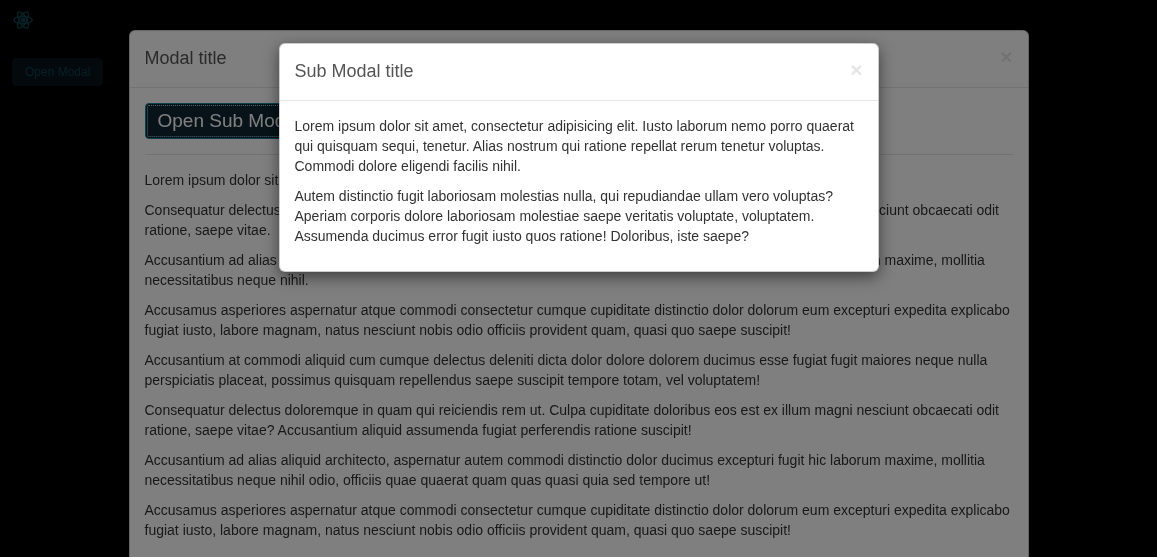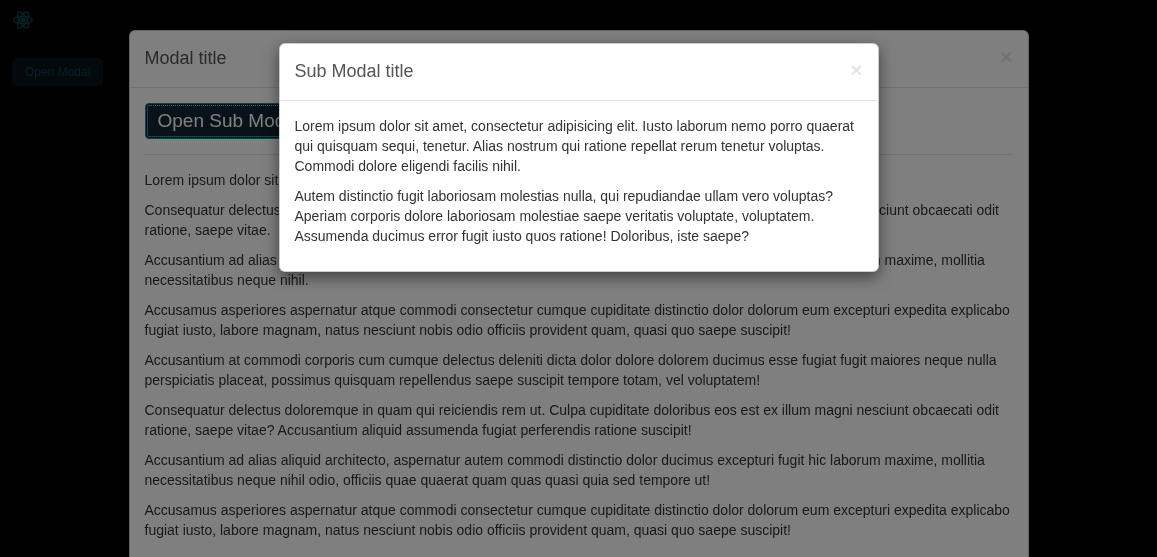--- a/index.html
+++ b/index.html
@@ -149,21 +149,21 @@
     <button class="close-btn">×</button>
   </div>
   <div class="modal-body">
     <div class="sub-modal-btn-wrap">
       <button class="btn-sub">Open Sub Modal</button>
     </div>
     <p>Lorem ipsum dolor sit amet, consectetur adipisicing elit. Recusandae repellat totam. Alias dolor eos.</p>
     <p>Consequatur delectus doloremque in quam qui reiciendis rem ut. Culpa cupiditate doloribus eos est ex illum magni nesciunt obcaecati odit ratione, saepe vitae.</p>
     <p>Accusantium ad alias aliquid architecto, aspernatur autem commodi distinctio dolor ducimus excepturi fugit hic laborum maxime, mollitia necessitatibus neque nihil.</p>
     <p>Accusamus asperiores aspernatur atque commodi consectetur cumque cupiditate distinctio dolor dolorum eum excepturi expedita explicabo fugiat iusto, labore magnam, natus nesciunt nobis odio officiis provident quam, quasi quo saepe suscipit!</p>
-    <p>Accusantium at commodi corporis cum cumque delectus deleniti dicta dolor dolore dolorem ducimus esse fugiat fugit maiores neque nulla perspiciatis placeat, possimus quisquam repellendus saepe suscipit tempore totam, vel voluptatem!</p>
+    <p>Accusantium at commodi aliquid cum cumque delectus deleniti dicta dolor dolore dolorem ducimus esse fugiat fugit maiores neque nulla perspiciatis placeat, possimus quisquam repellendus saepe suscipit tempore totam, vel voluptatem!</p>
     <p>Consequatur delectus doloremque in quam qui reiciendis rem ut. Culpa cupiditate doloribus eos est ex illum magni nesciunt obcaecati odit ratione, saepe vitae? Accusantium aliquid assumenda fugiat perferendis ratione suscipit!</p>
     <p>Accusantium ad alias aliquid architecto, aspernatur autem commodi distinctio dolor ducimus excepturi fugit hic laborum maxime, mollitia necessitatibus neque nihil odio, officiis quae quaerat quam quas quasi quia sed tempore ut!</p>
     <p>Accusamus asperiores aspernatur atque commodi consectetur cumque cupiditate distinctio dolor dolorum eum excepturi expedita explicabo fugiat iusto, labore magnam, natus nesciunt nobis odio officiis provident quam, quasi quo saepe suscipit!</p>
   </div>
 </div>
 
 <div class="overlay2"></div>
 
 <div class="modal2">
   <div class="modal-header">

